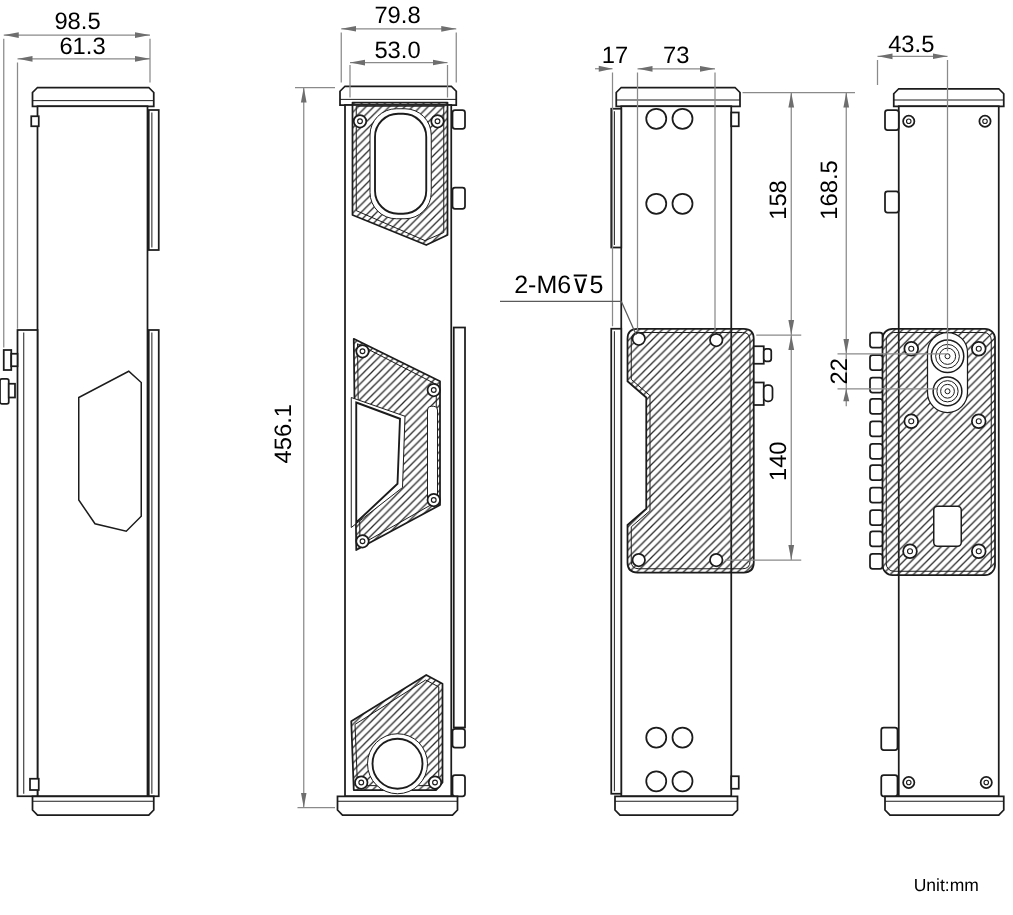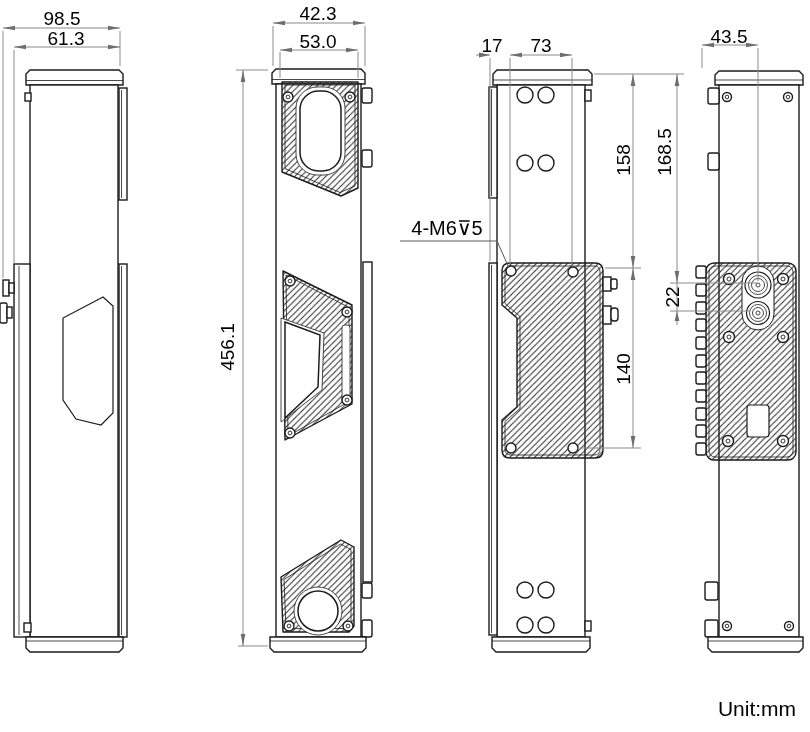--- a/index.html
+++ b/index.html
@@ -3,21 +3,21 @@
 <meta charset="utf-8">
 <style>
   html,body{margin:0;padding:0;background:#fff;}
   #canvas{position:relative;width:810px;height:732px;background:#ffffff;overflow:hidden;
           font-family:"Liberation Sans",sans-serif;}
   #drawing{position:absolute;left:0;top:0;}
   .dim{position:absolute;font-size:19px;color:#000;white-space:nowrap;
        transform:translate(-50%,-50%);letter-spacing:0px;line-height:1;}
   .dim.rot{transform:translate(-50%,-50%) rotate(-90deg);}
   .dim.callout{font-size:20px;}
-  .dim.unit{font-size:21px;}
+  .dim.unit{font-size:14px;}
 </style>
 </head>
 <body>
 
 <div id="canvas">
 
 <svg id="drawing" width="810" height="732" viewBox="0 0 810 732" xmlns="http://www.w3.org/2000/svg">
   <defs>
     <pattern id="hatch" patternUnits="userSpaceOnUse" width="6.2" height="6.2">
       <path d="M-1.55,1.55 L1.55,-1.55 M0,6.2 L6.2,0 M4.65,7.75 L7.75,4.65" stroke="#2b2b2b" stroke-width="1.05" stroke-linecap="square" fill="none"></path>
@@ -307,26 +307,26 @@
       <line x1="670" y1="311" x2="750" y2="311"></line>
       <line x1="677" y1="283" x2="677" y2="311"></line>
       <line x1="677" y1="311" x2="677" y2="325"></line>
       <polygon points="677,311 674.6,321 679.4,321" fill="#6e6e6e" stroke="none"></polygon>
     </g>
   </g>
 </svg>
 
 <span class="dim" style="left:62px;top:18px">98.5</span>
 <span class="dim" style="left:66px;top:38px">61.3</span>
-<span class="dim" style="left:318px;top:13px">42.3</span>
+<span class="dim" style="left:318px;top:13px">79.8</span>
 <span class="dim" style="left:318px;top:41px">53.0</span>
 <span class="dim rot" style="left:227px;top:347px">456.1</span>
 <span class="dim" style="left:492px;top:45px">17</span>
 <span class="dim" style="left:541px;top:45px">73</span>
 <span class="dim rot" style="left:623px;top:160px">158</span>
 <span class="dim rot" style="left:623px;top:369px">140</span>
-<span class="dim callout" style="left:447px;top:228px">4-M6⊽5</span>
+<span class="dim callout" style="left:447px;top:228px">2-M6⊽5</span>
 <span class="dim" style="left:729px;top:36px">43.5</span>
 <span class="dim rot" style="left:664px;top:152px">168.5</span>
 <span class="dim rot" style="left:672px;top:297px">22</span>
 <span class="dim unit" style="left:757px;top:708px">Unit:mm</span>
 
 </div>
 
 </body></html>

